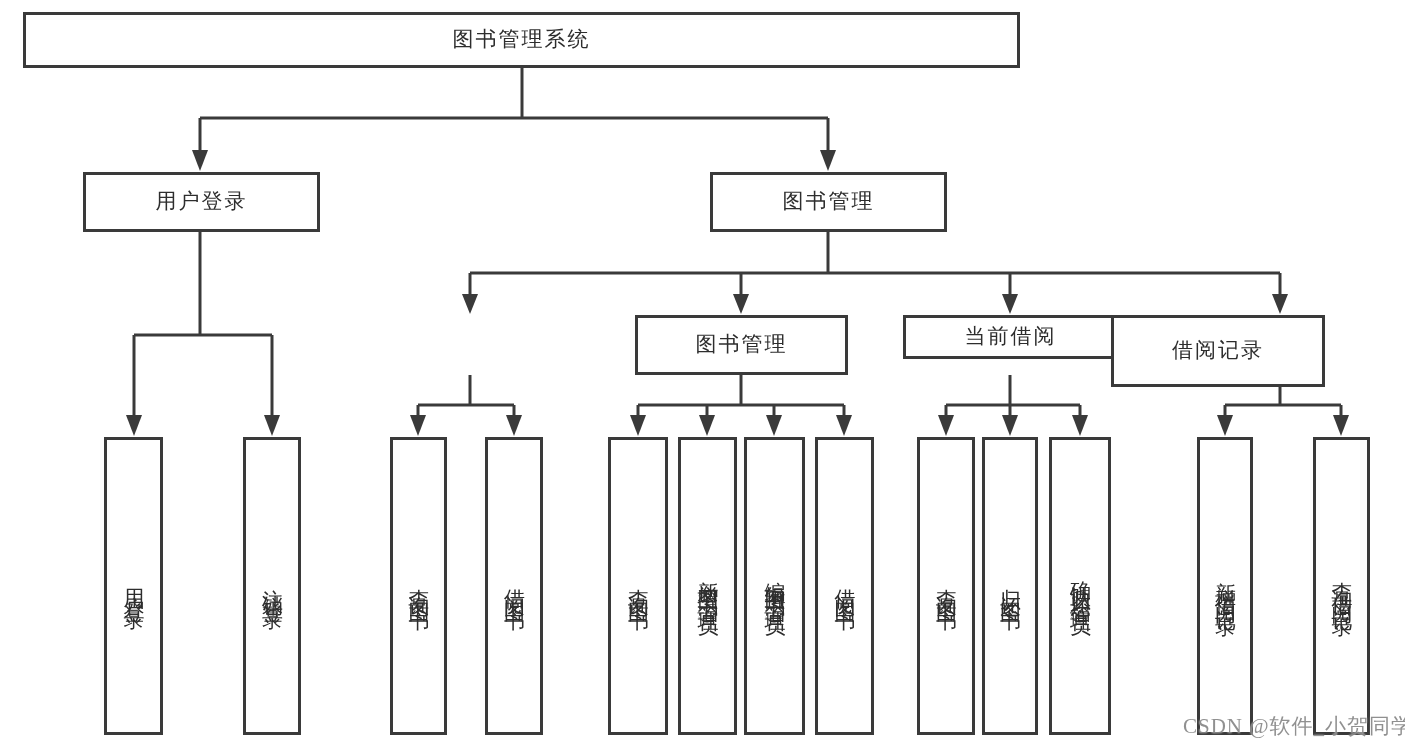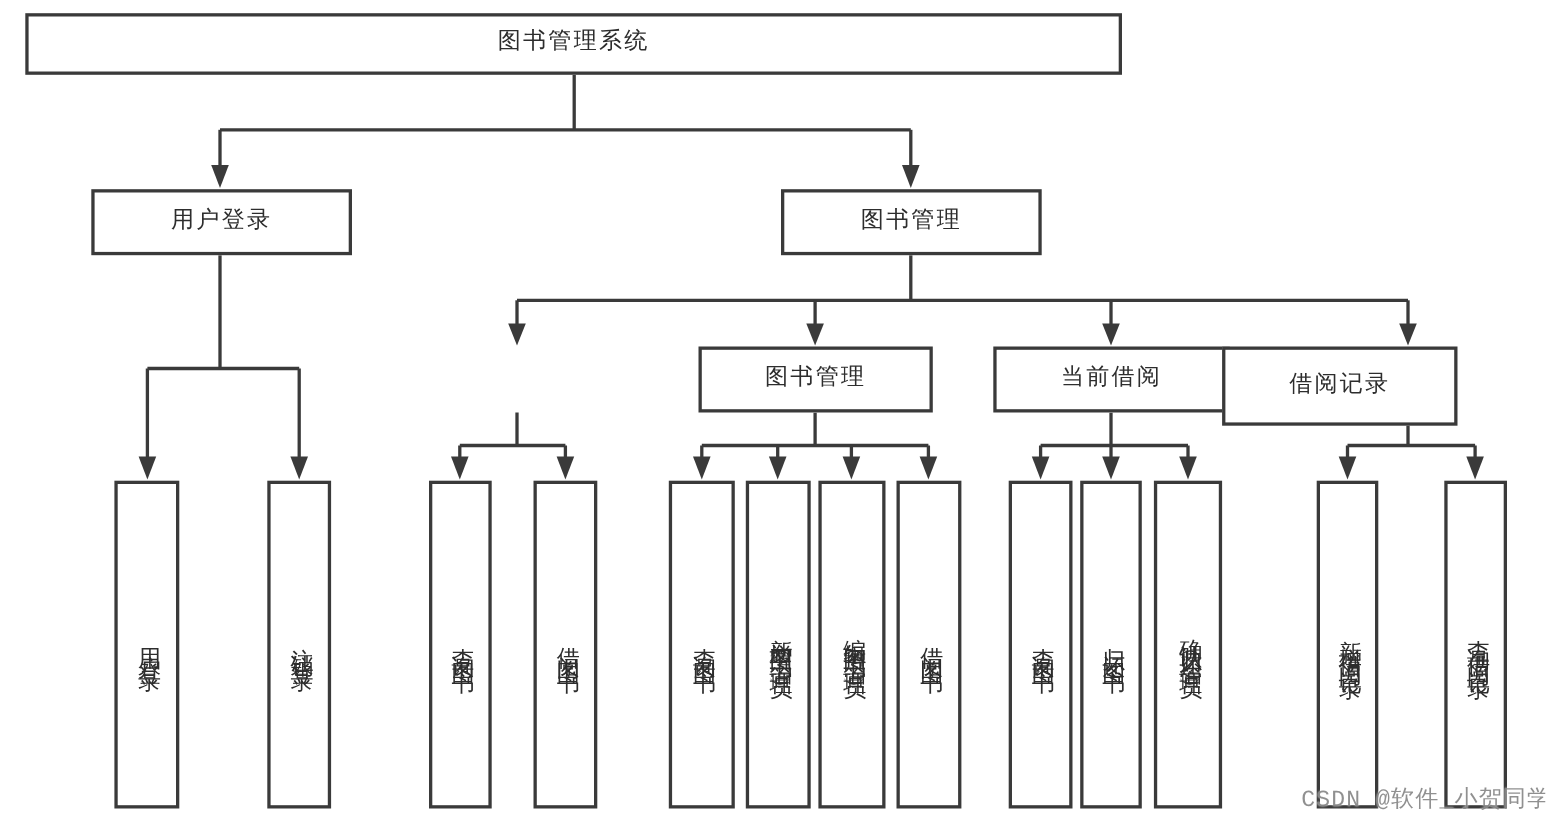--- a/index.html
+++ b/index.html
@@ -1,21 +1,21 @@
 <!DOCTYPE html>
 <html><head>
 <meta charset="utf-8">
 <style>
   html, body { margin: 0; padding: 0; background: #ffffff; }
   #canvas {
     position: relative;
     width: 1405px;
     height: 747px;
     background: #ffffff;
-    font-family: Liberation Mono, monospace;
+    font-family: Liberation Serif, serif;
     overflow: hidden;
   }
   #connectors {
     position: absolute;
     left: 0; top: 0;
     width: 1405px; height: 747px;
     pointer-events: none;
   }
   .box {
     position: absolute;
@@ -136,21 +136,21 @@
   <div class="box" style="left:83px; top:172px; width:237px; height:60px;">
     <span class="h-label">用户登录</span>
   </div>
   <div class="box" style="left:710px; top:172px; width:237px; height:60px;">
     <span class="h-label">图书管理</span>
   </div>
 
   <div class="box" style="left:635px; top:315px; width:213px; height:60px;">
     <span class="h-label">图书管理</span>
   </div>
-  <div class="box" style="left:903px; top:315px; width:215px; height:60px;">
+  <div class="box" style="left:903px; top:315px; width:215px; height:44px;">
     <span class="h-label">当前借阅</span>
   </div>
   <div class="box" style="left:1111px; top:315px; width:214px; height:72px;">
     <span class="h-label">借阅记录</span>
   </div>
 
   <div class="box" style="left:104px; top:437px; width:59px; height:298px;">
     <span class="v-label">用户登录</span>
   </div>
   <div class="box" style="left:243px; top:437px; width:58px; height:298px;">

